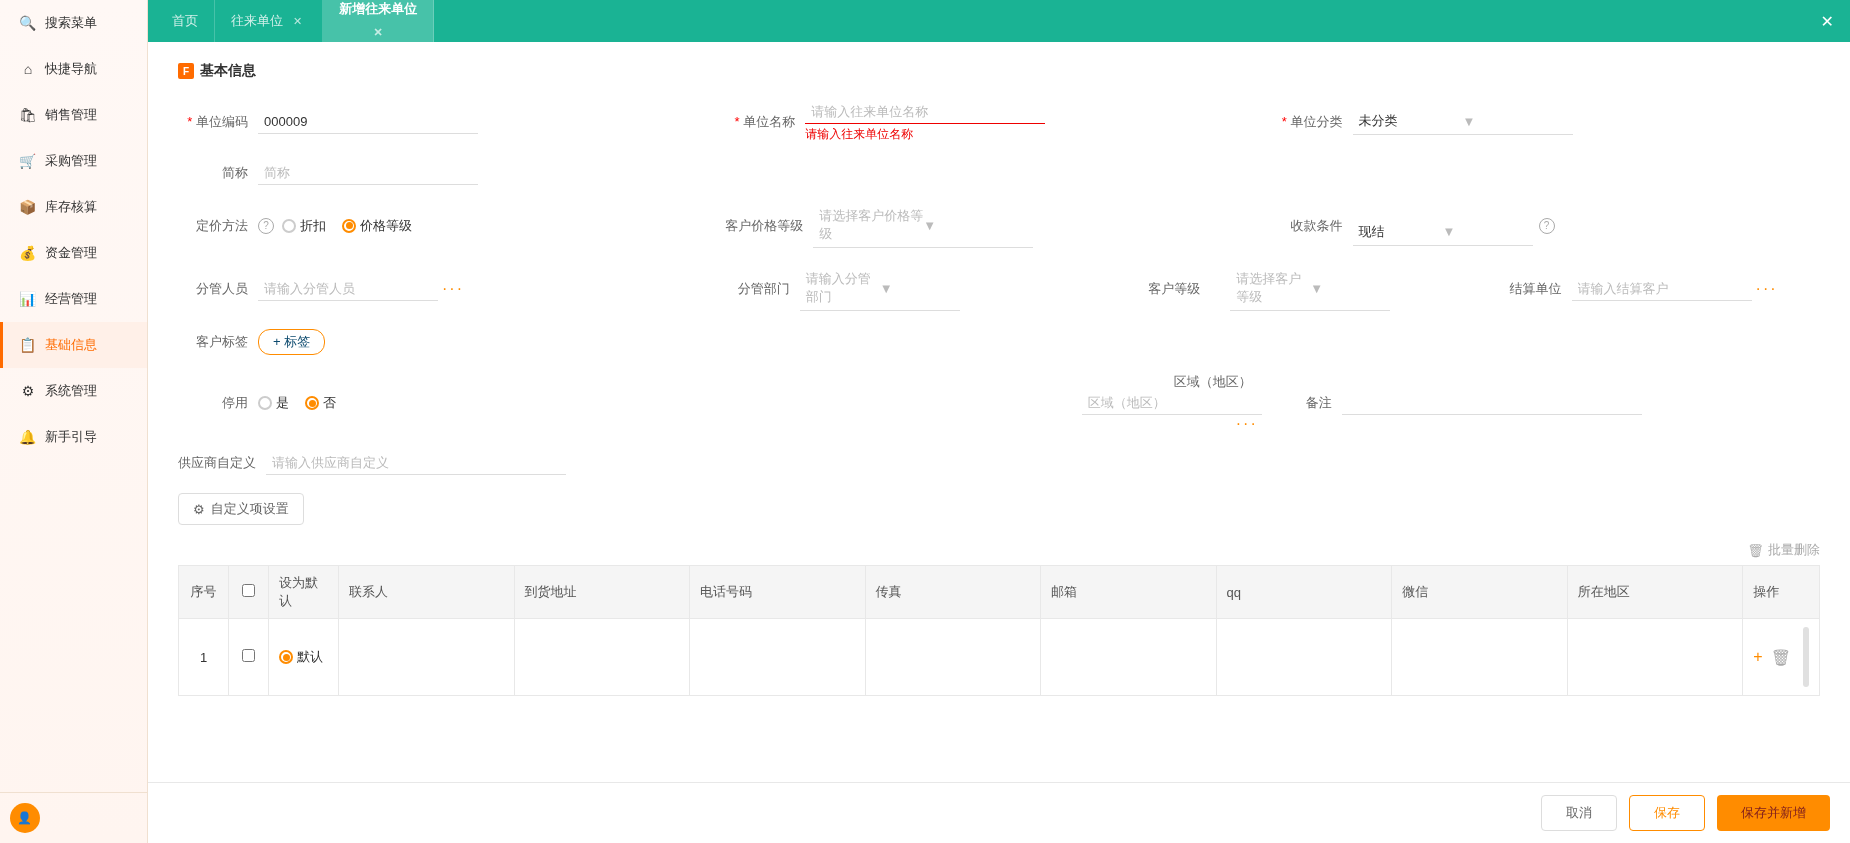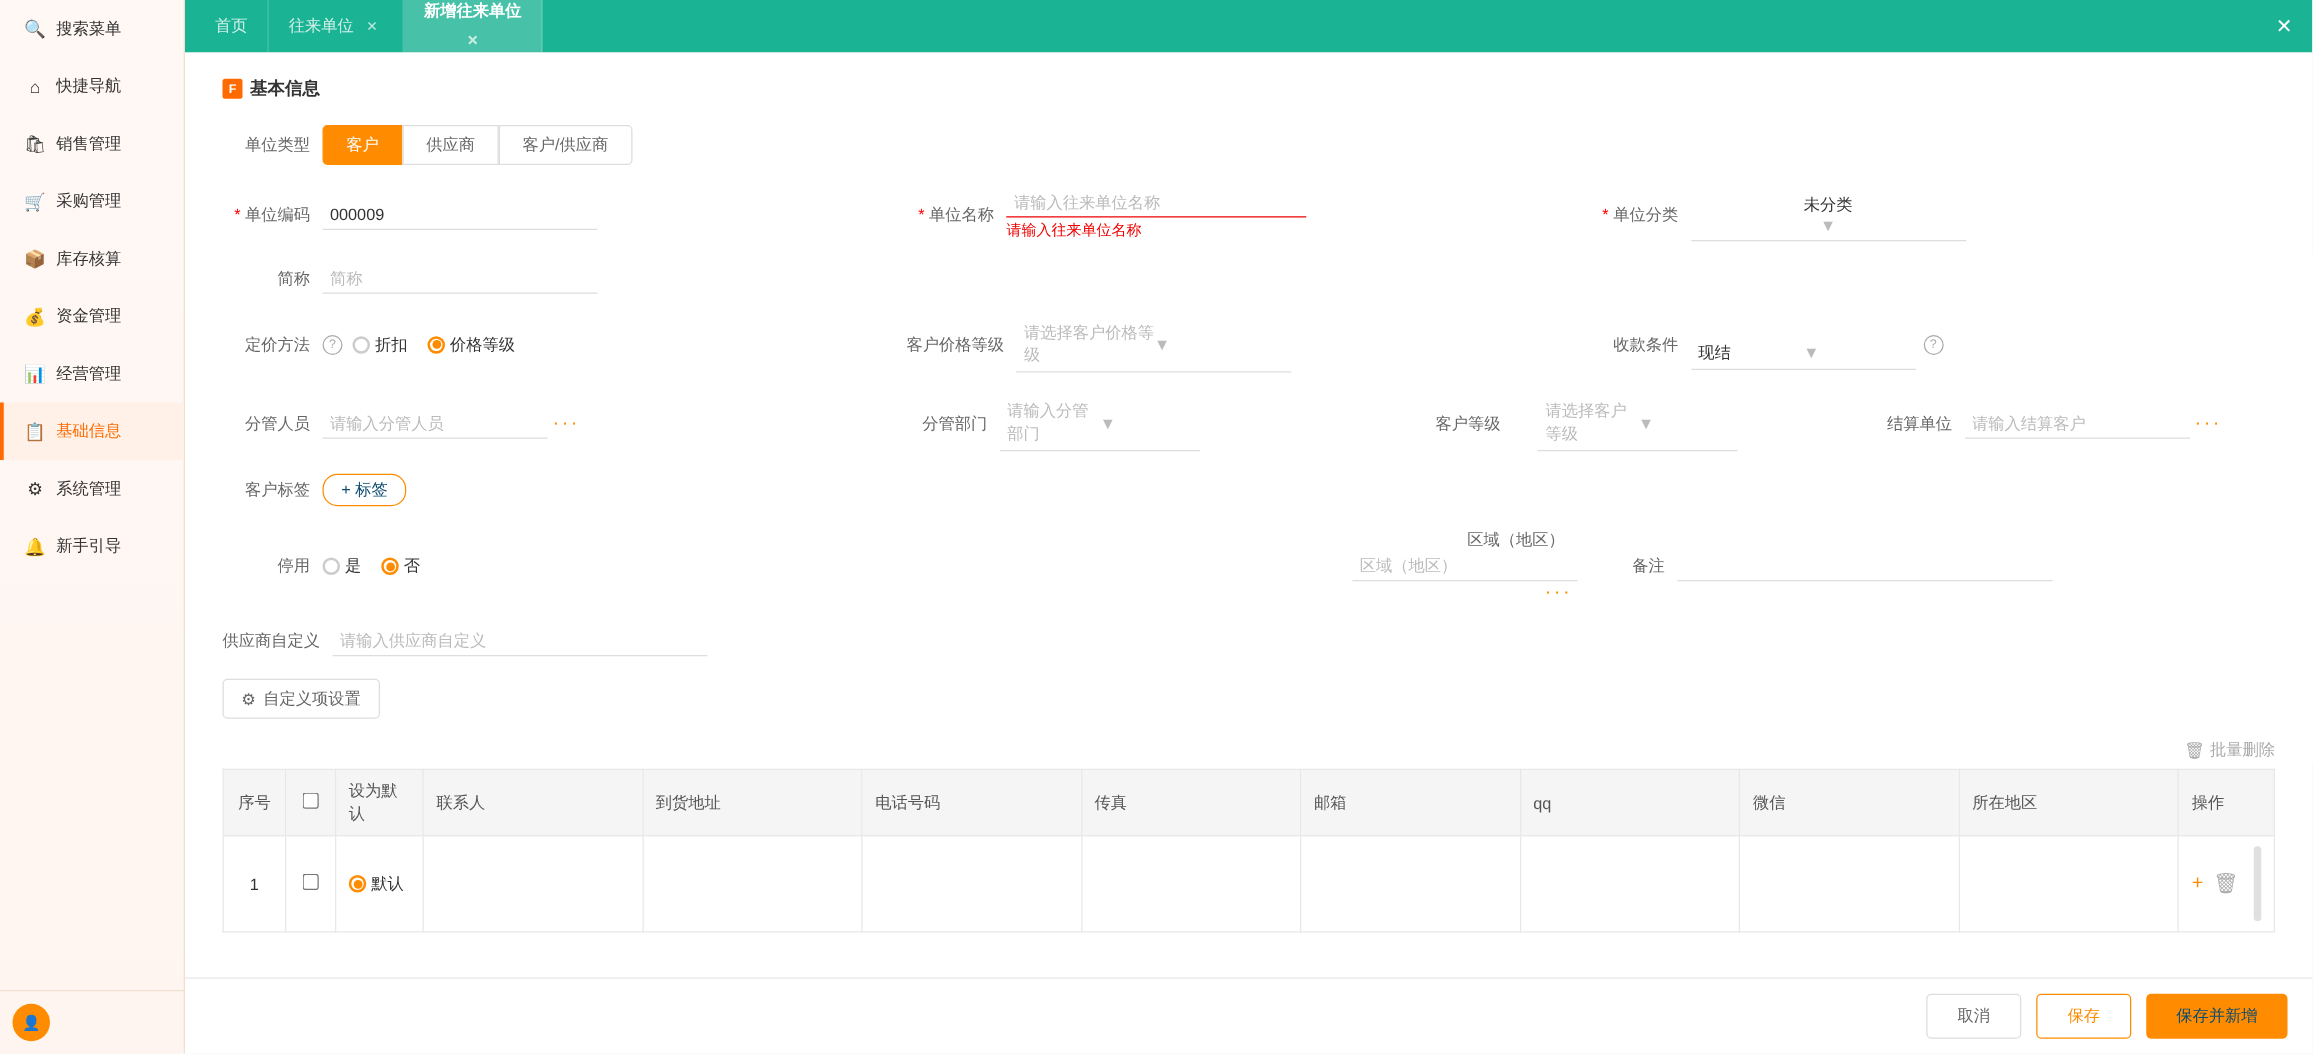--- a/index.html
+++ b/index.html
@@ -327,21 +327,21 @@
       border: 1px solid #ff8c00;
       background: white;
       color: #ff8c00;
       cursor: pointer;
       border-radius: 4px;
       font-size: 13px;
     }
     .btn-save-new {
       padding: 8px 24px;
       background: #ff8c00;
-      color: #0c4a6e;
+      color: #7f1d1d;
       border: none;
       cursor: pointer;
       border-radius: 4px;
       font-size: 13px;
     }
 
     
     .batch-delete {
       display: flex;
       justify-content: flex-end;
@@ -464,46 +464,36 @@
     <div class="tab-bar-close">✕</div>
   </div>
 
   <div class="content">
 
     <div class="section-title">
       <div class="section-title-icon">F</div>
       <span>基本信息</span>
     </div>
 
-    <div class="form-row">
-      <div class="form-segment">
-        <span class="form-label">单位类型</span>
-        <div style="display:flex;">
-          <button class="btn-type active">客户</button>
-          <button class="btn-type">供应商</button>
-          <button class="btn-type">客户/供应商</button>
-        </div>
-      </div>
-    </div>
 
     <div class="form-row">
       <div class="col-3">
         <span class="form-label required">单位编码</span>
         <input class="form-control" type="text" value="000009" style="width: 220px;">
       </div>
       <div class="col-3">
         <span class="form-label required">单位名称</span>
         <div class="field-with-error">
           <input class="form-control error" type="text" placeholder="请输入往来单位名称" style="width: 240px;">
           <span class="error-msg">请输入往来单位名称</span>
         </div>
       </div>
       <div class="col-3">
         <span class="form-label required">单位分类</span>
-        <div class="select-field" style="width:220px;flex-direction:column;">
+        <div class="select-field" style="width:220px;">
           <span class="selected">未分类</span>
           <span class="select-arrow">▼</span>
         </div>
       </div>
     </div>
 
     <div class="form-row">
       <div class="col-3">
         <span class="form-label">简称</span>
         <input class="form-control" type="text" placeholder="简称" style="width: 220px;">

